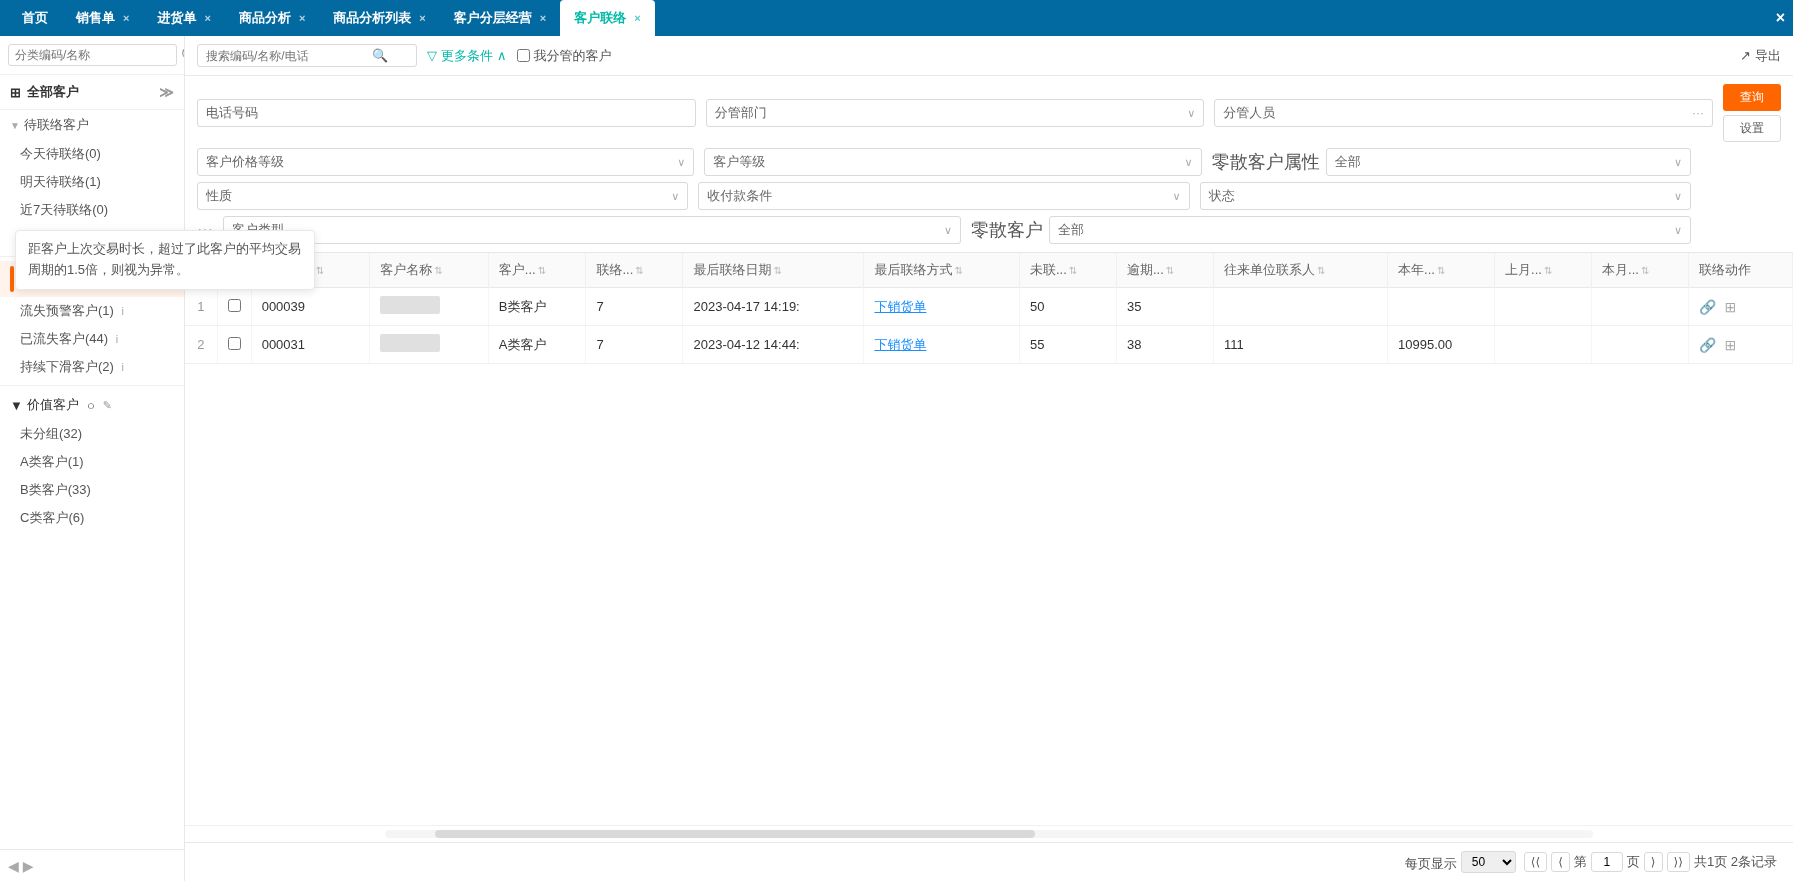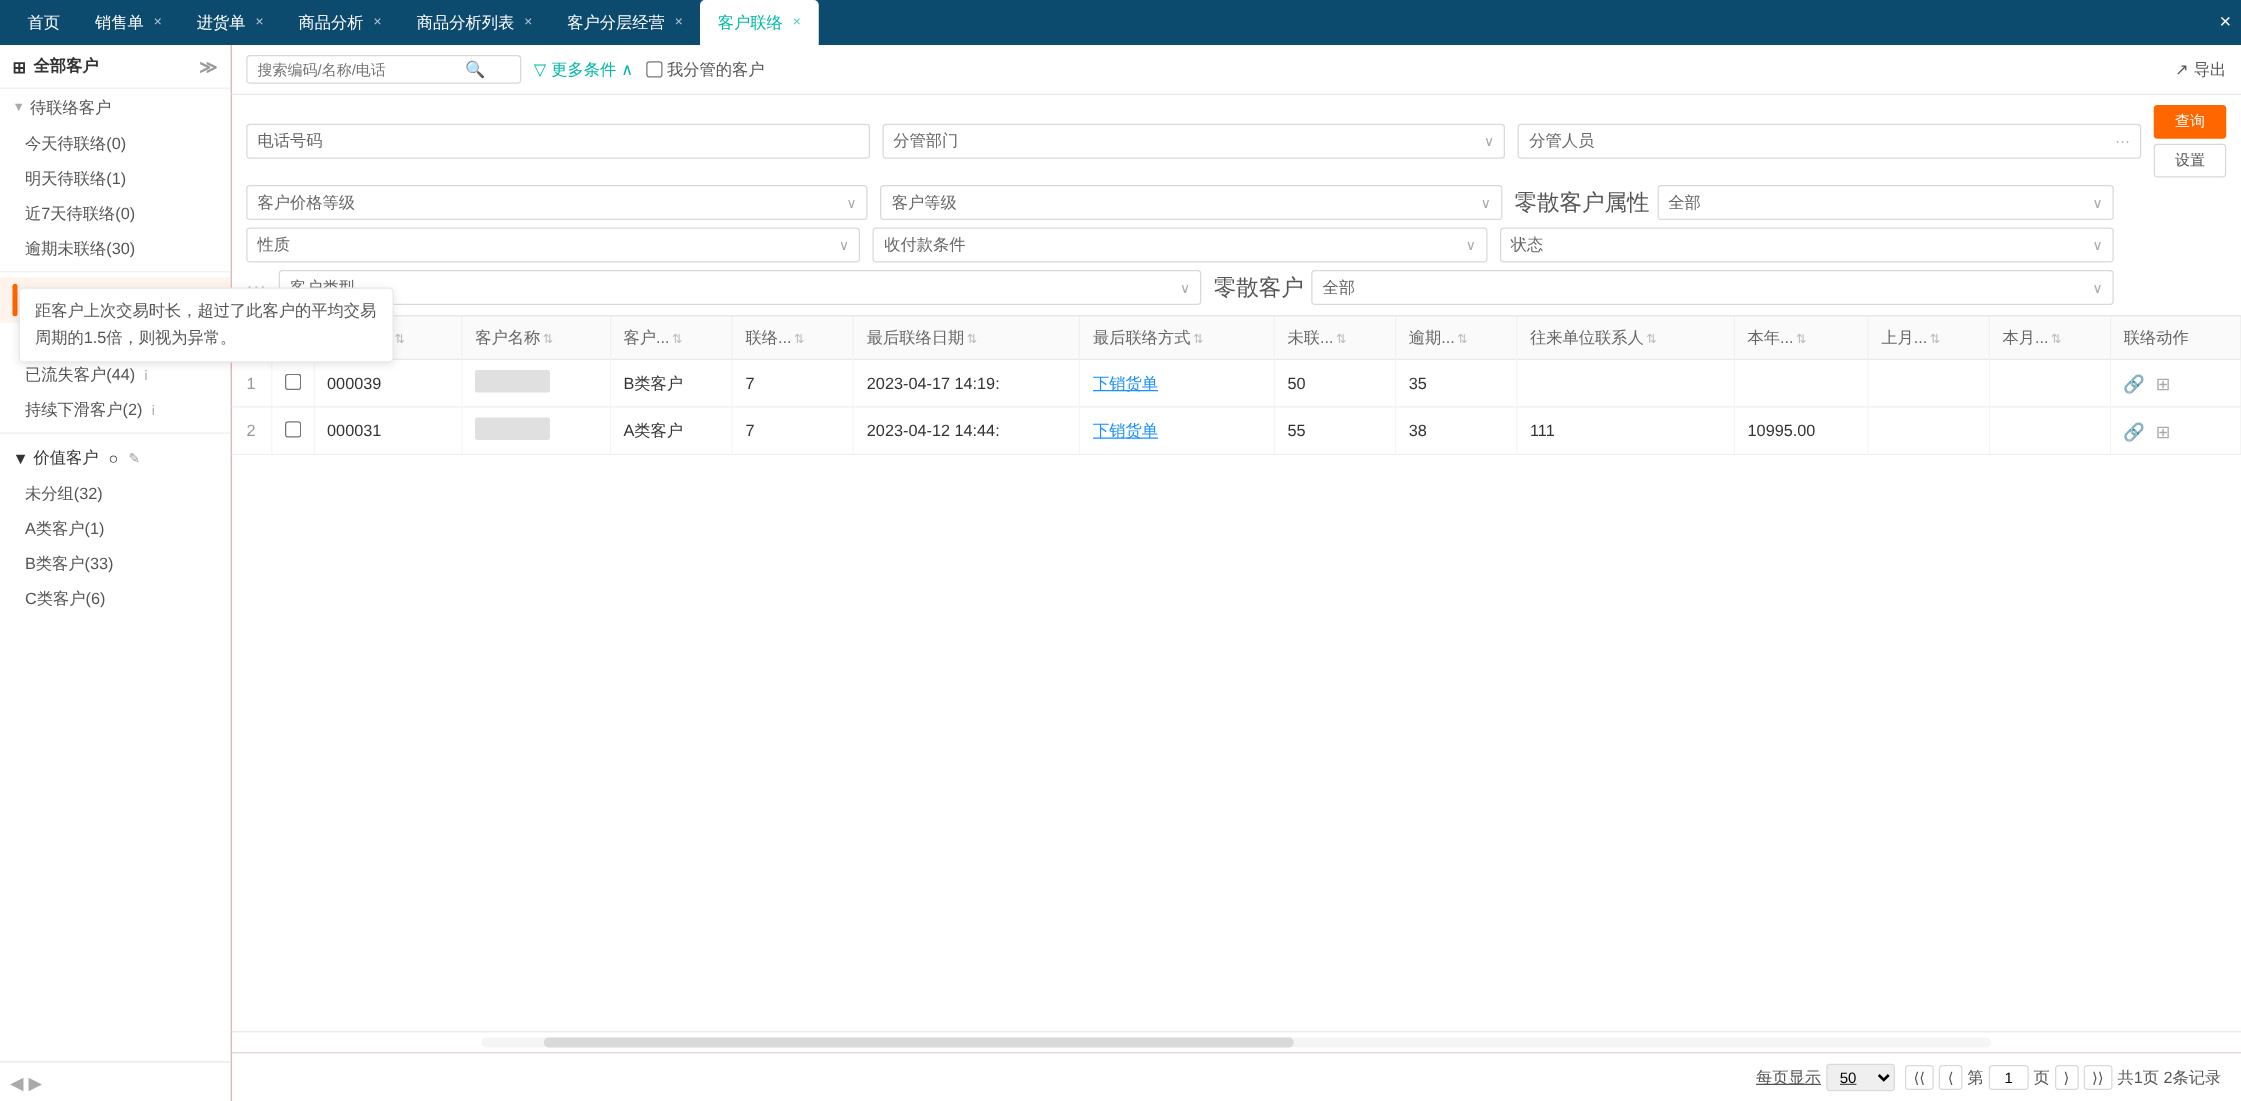--- a/index.html
+++ b/index.html
@@ -2,25 +2,26 @@
 <html><head>
   <meta charset="utf-8">
   <style>
     * { box-sizing: border-box; margin: 0; padding: 0; font-family: 'Microsoft YaHei', Arial, sans-serif; font-size: 13px; }
     body { background: #f0f2f5; overflow: hidden; }
 
     
     .top-nav {
       display: flex;
       align-items: center;
-      background: #0c4a6e;
+      background: #0369a1;
       height: 36px;
       padding: 0 8px;
       color: #fff;
       position: relative;
+      font-weight: bold;
     }
     .top-nav .nav-item {
       padding: 0 14px;
       height: 36px;
       line-height: 36px;
       cursor: pointer;
       font-size: 13px;
       color: #fff;
       white-space: nowrap;
       display: flex;
@@ -306,23 +307,22 @@
       padding: 8px 16px;
       background: #fff;
       border-top: 1px solid #e8e8e8;
       gap: 8px;
       flex-shrink: 0;
       font-size: 12px;
       color: #555;
     }
     .pagination-bar .per-page {
       display: flex;
-      align-items: center;
-      gap: 4px;
-      text-decoration: underline;
+      align-items: flex-end;
+      gap: 4px;
     }
     .pagination-bar select {
       border: 1px solid #d9d9d9;
       border-radius: 3px;
       padding: 2px 6px;
       font-size: 12px;
       cursor: pointer;
     }
     .pagination-bar .page-nav {
       display: flex;
@@ -450,20 +450,24 @@
   <div class="nav-item active">
     <span>客户联络</span>
     <span class="close-x">×</span>
   </div>
   <span class="close-all">×</span>
 </div>
 
 <div class="main-layout">
 
   <div class="sidebar">
+    <div class="sidebar-search">
+      <input type="text" placeholder="分类编码/名称" style="">
+      <span class="search-icon">🔍</span>
+    </div>
 
     <div class="sidebar-section-header">
       <span>⊞</span>
       <span>全部客户</span>
       <span class="collapse-btn">≫</span>
     </div>
 
     <div class="sidebar-group-title">
       <span class="triangle">▼</span>
       <span>待联络客户</span>

